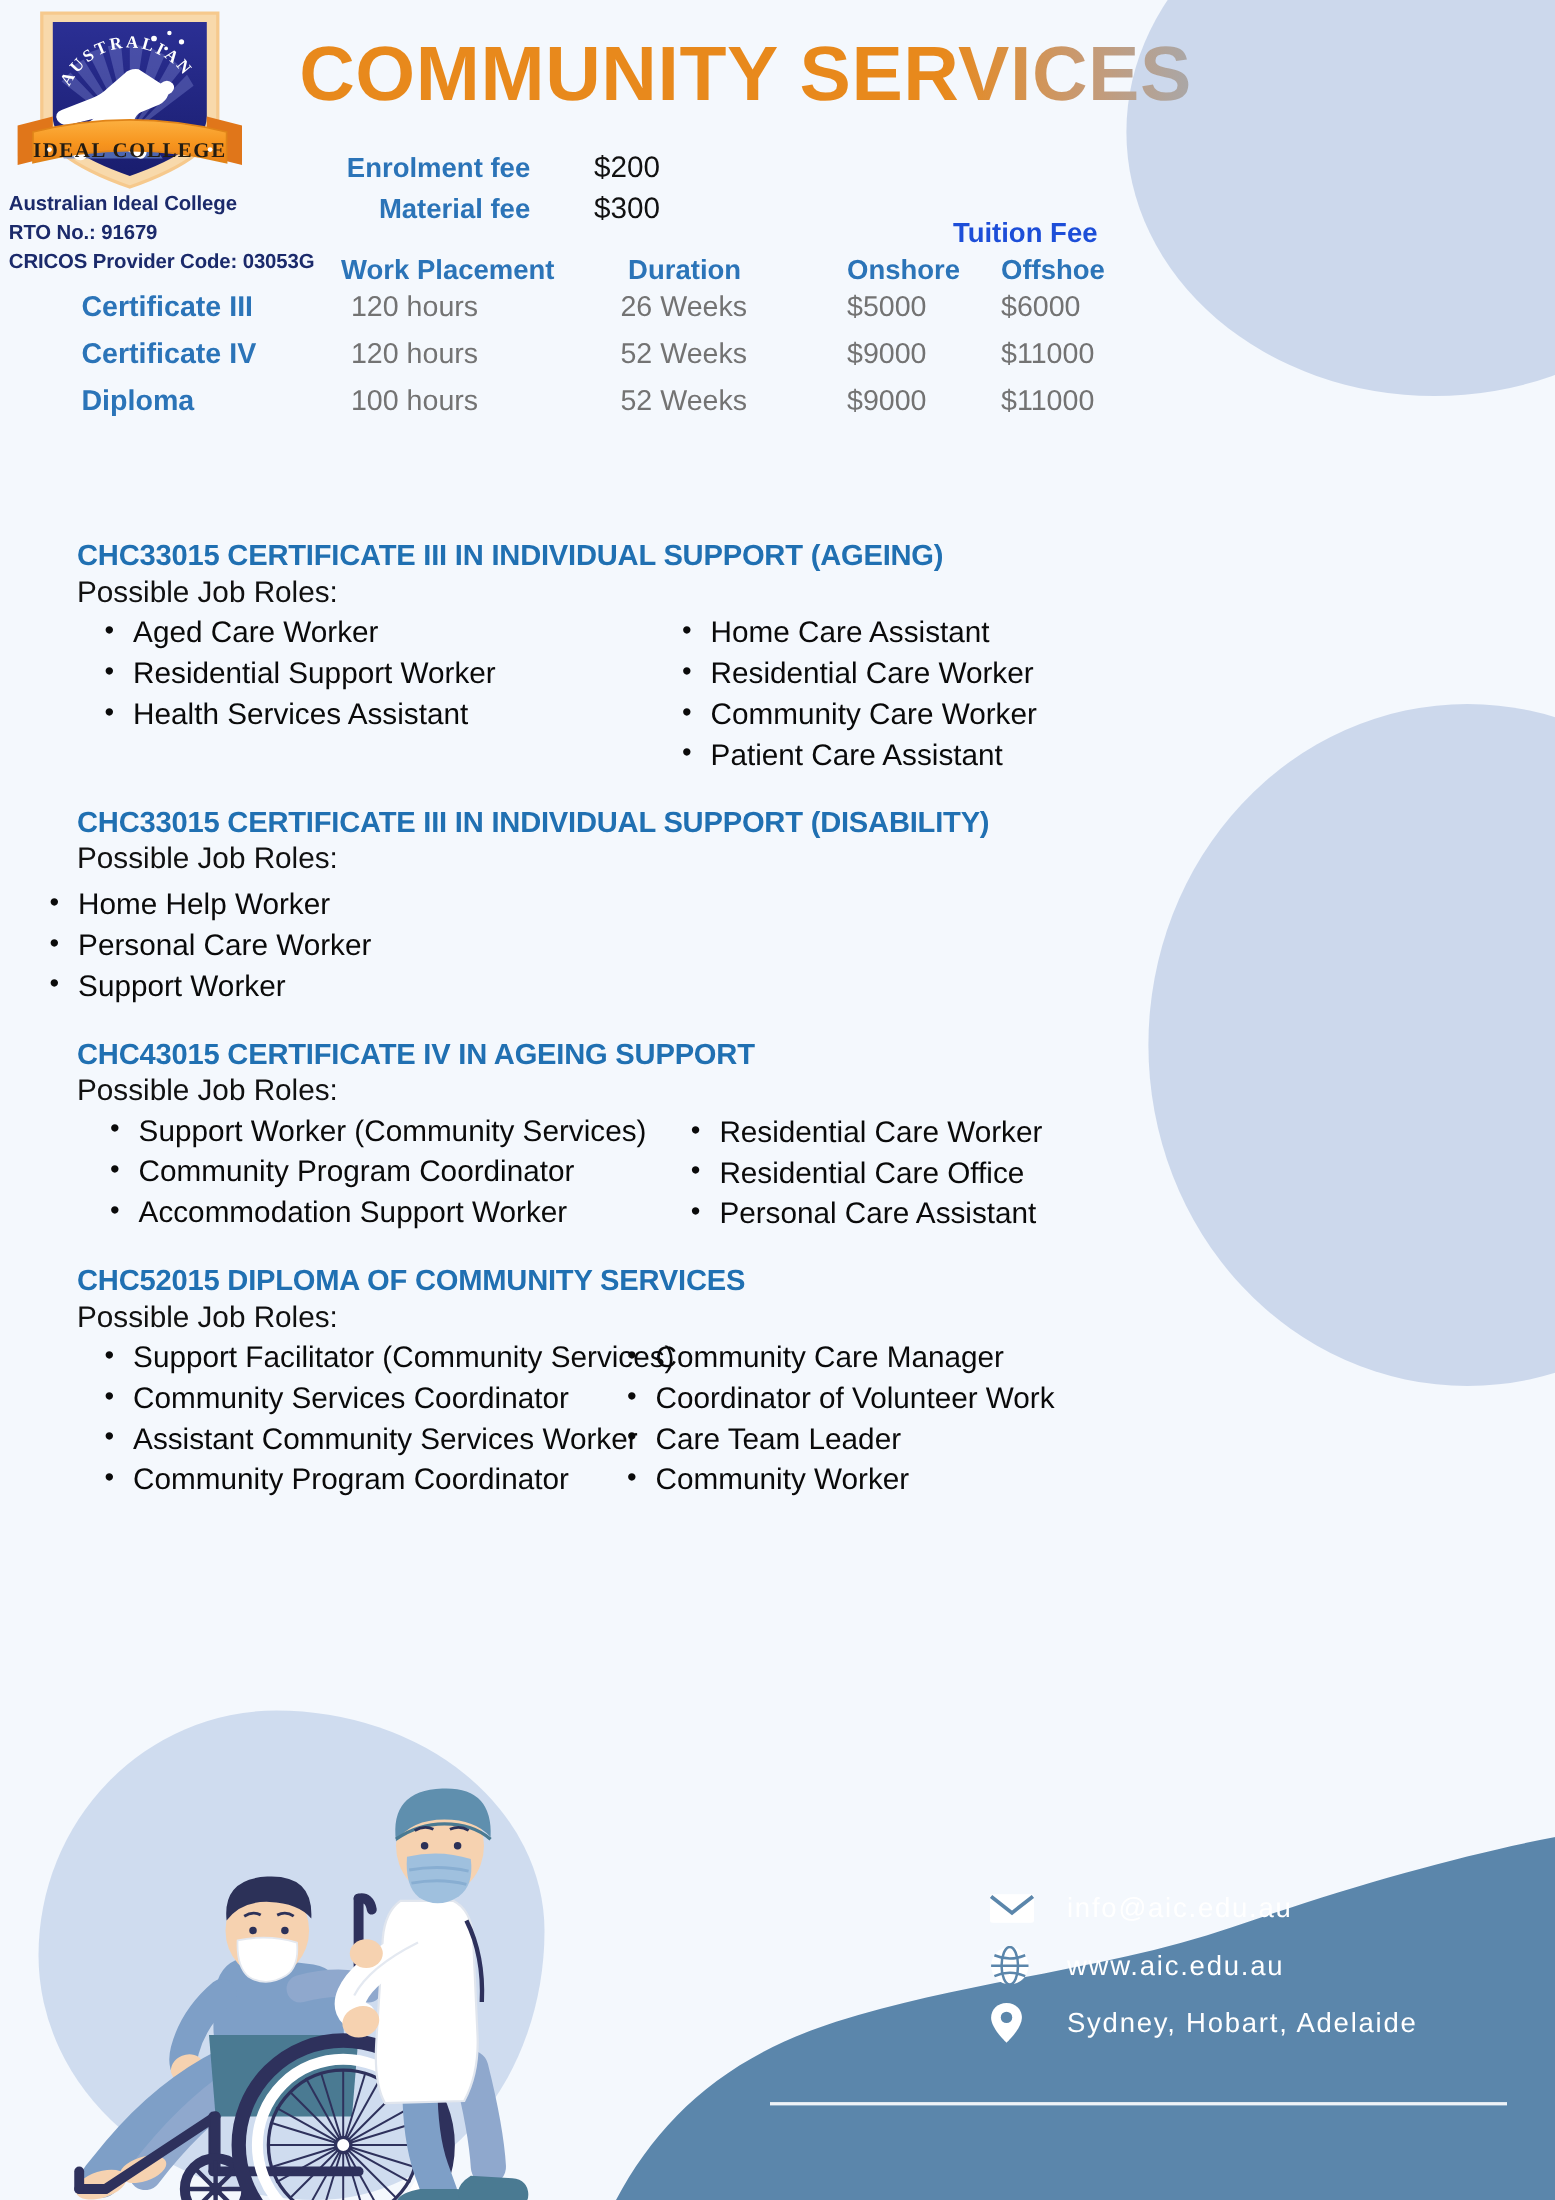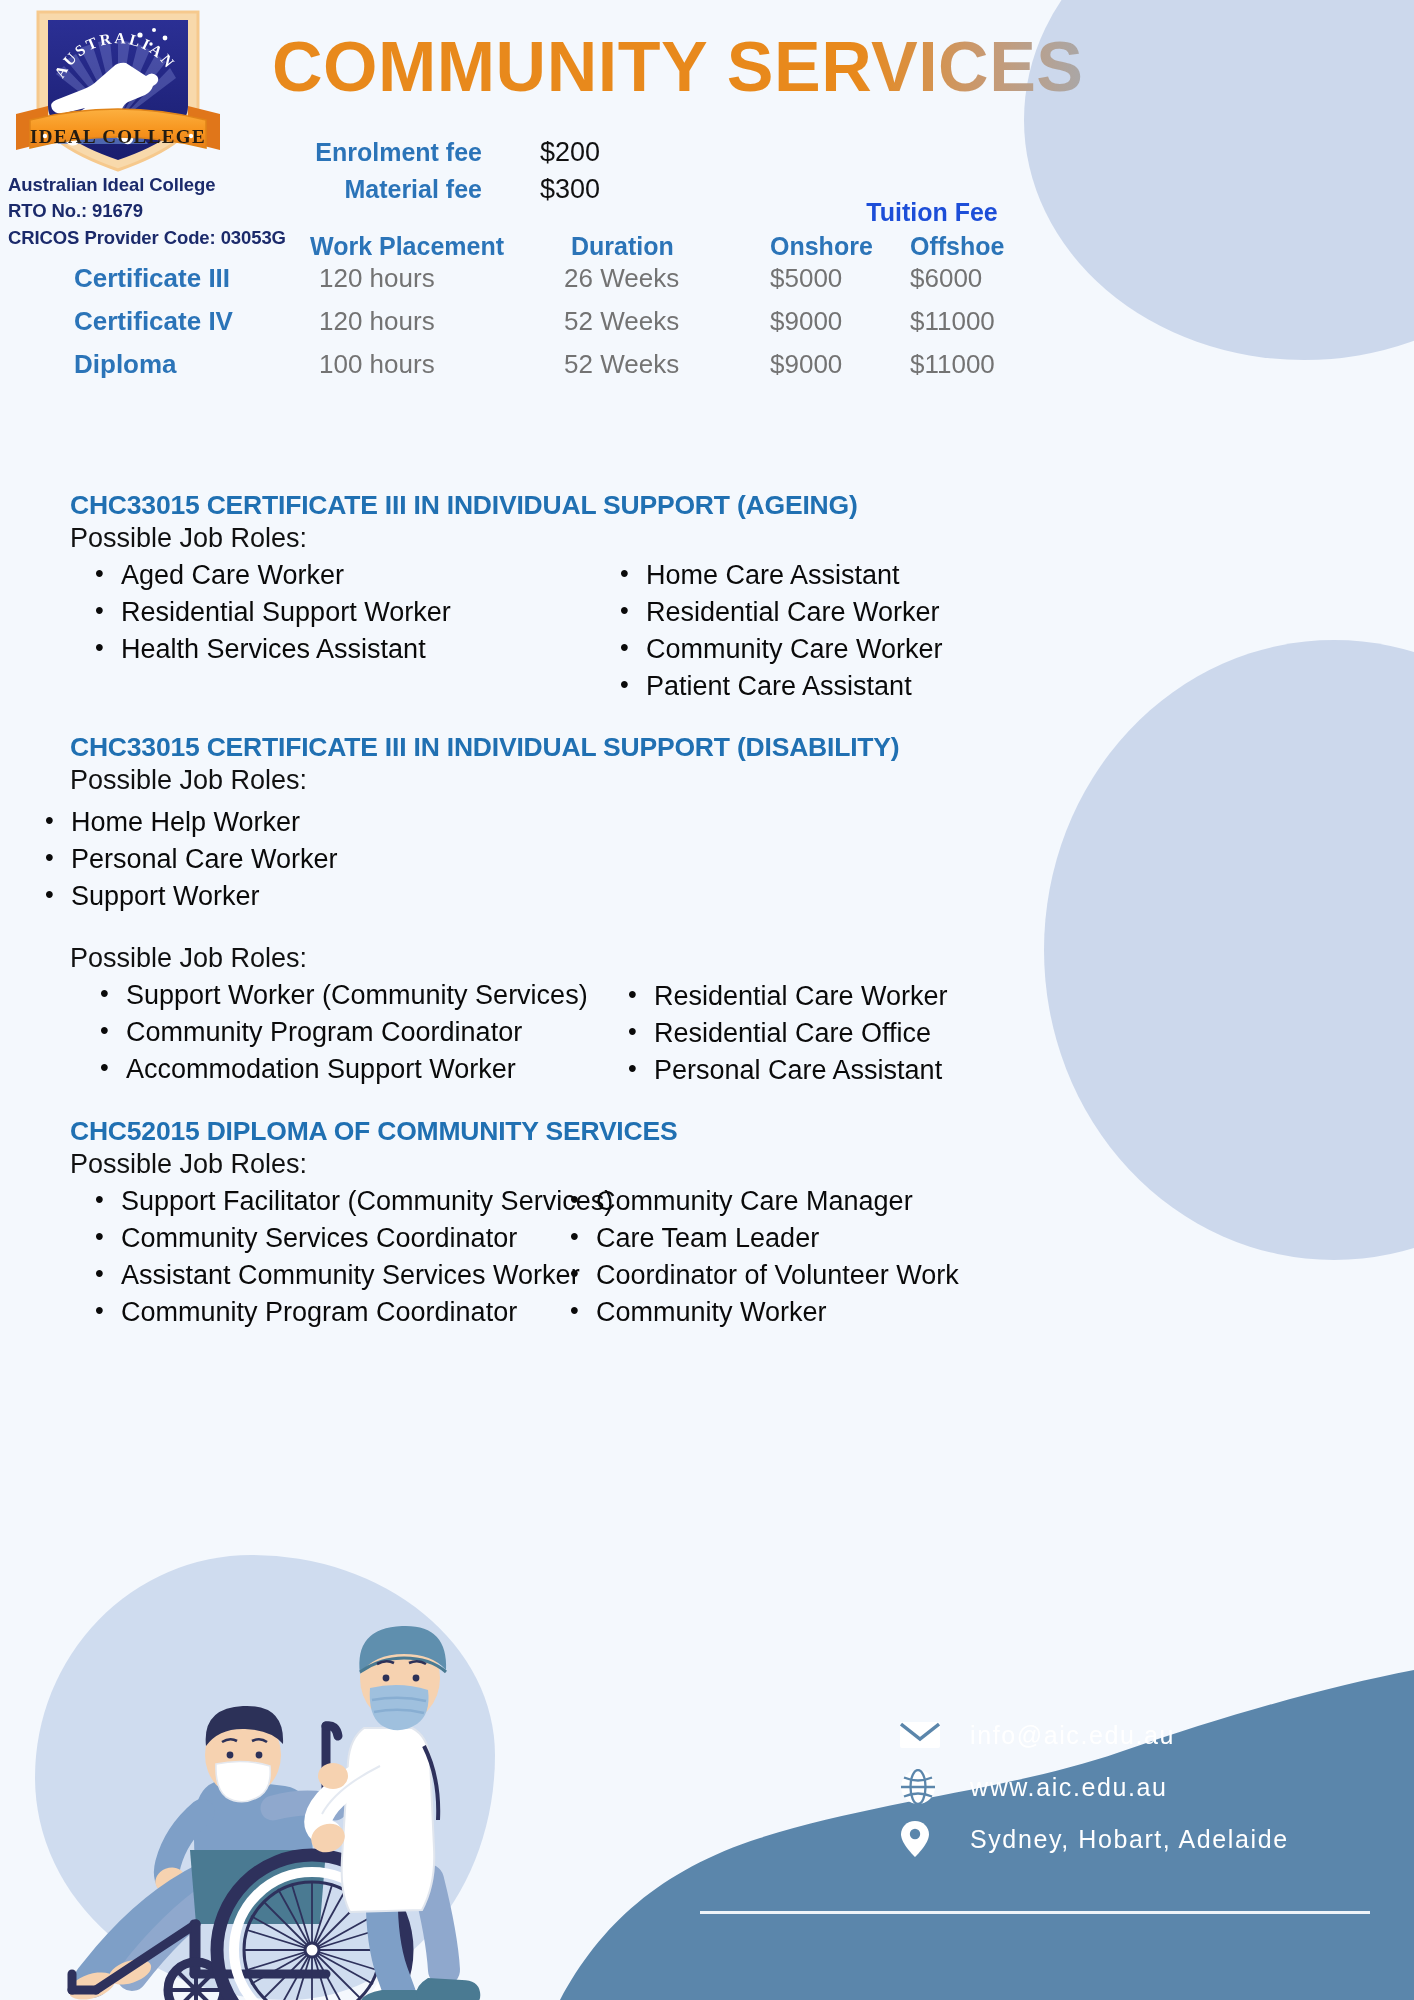--- a/index.html
+++ b/index.html
@@ -400,20 +400,21 @@
       <div class="roles">
         <div class="roles-col right">
           <div class="role-item">Home Help Worker</div>
           <div class="role-item">Personal Care Worker</div>
           <div class="role-item">Support Worker</div>
         </div>
       </div>
     </div>
 
     <div class="section s3">
+      <div class="section-title">CHC43015 CERTIFICATE IV IN AGEING SUPPORT</div>
       <div class="section-sub">Possible Job Roles:</div>
       <div class="roles">
         <div class="roles-col left">
           <div class="role-item">Support Worker (Community Services)</div>
           <div class="role-item">Community Program Coordinator</div>
           <div class="role-item">Accommodation Support Worker</div>
         </div>
         <div class="roles-col right">
           <div class="role-item">Residential Care Worker</div>
           <div class="role-item">Residential Care Office</div>
@@ -427,22 +428,22 @@
       <div class="section-sub">Possible Job Roles:</div>
       <div class="roles">
         <div class="roles-col left">
           <div class="role-item">Support Facilitator (Community Services)</div>
           <div class="role-item">Community Services Coordinator</div>
           <div class="role-item">Assistant Community Services Worker</div>
           <div class="role-item">Community Program Coordinator</div>
         </div>
         <div class="roles-col right">
           <div class="role-item">Community Care Manager</div>
+          <div class="role-item">Coordinator of Volunteer Work</div>
           <div class="role-item">Care Team Leader</div>
-          <div class="role-item">Coordinator of Volunteer Work</div>
           <div class="role-item">Community Worker</div>
         </div>
       </div>
     </div>
 
   </div>
 
   <svg class="footer-wave" viewBox="0 0 1414 330" preserveAspectRatio="none">
     <path d="M1414 0 L1414 330 L560 330
              C 600 255, 660 200, 760 168

